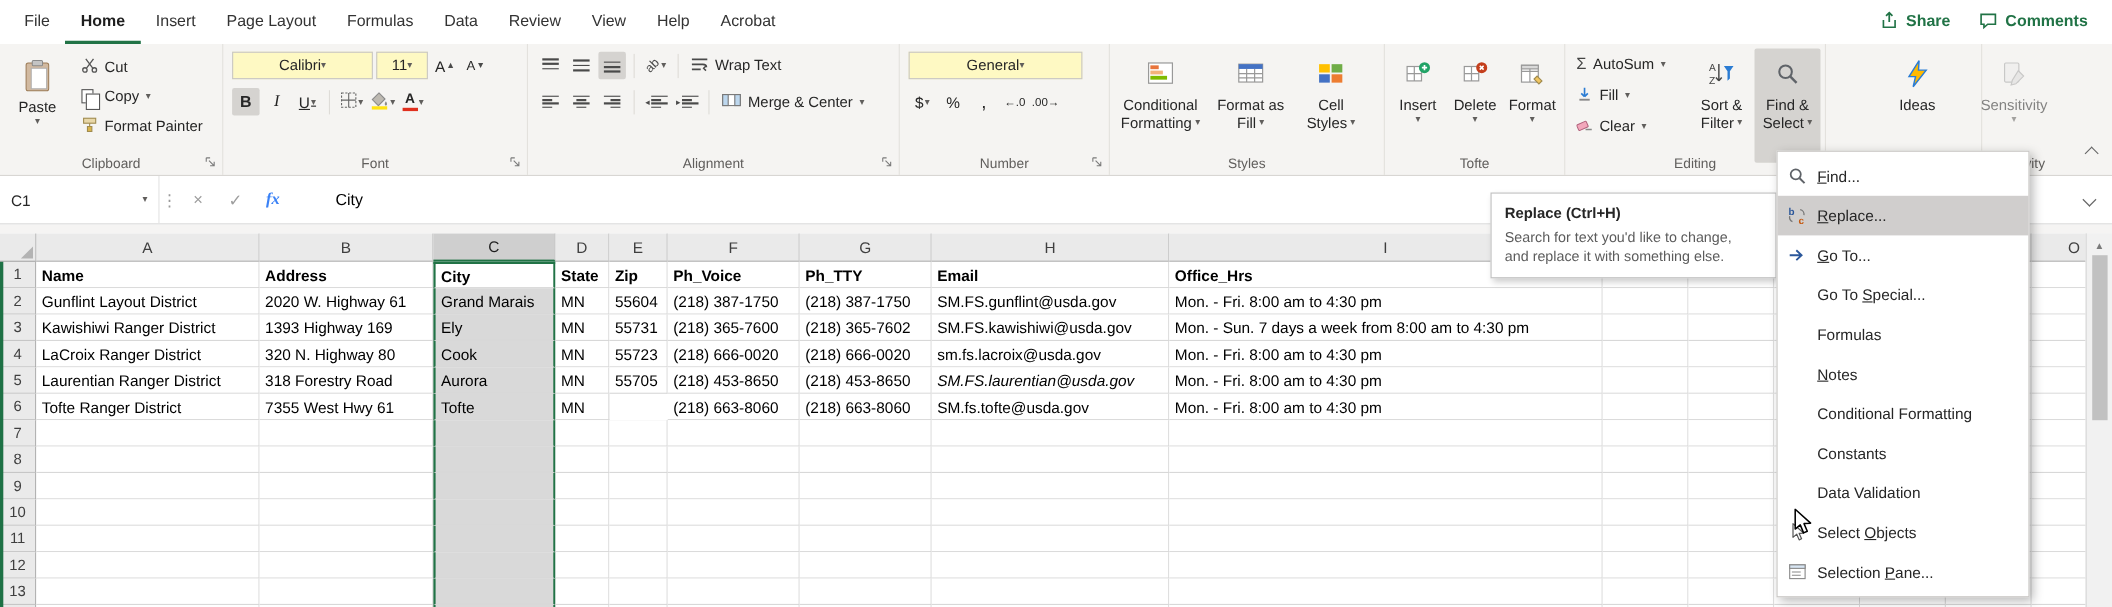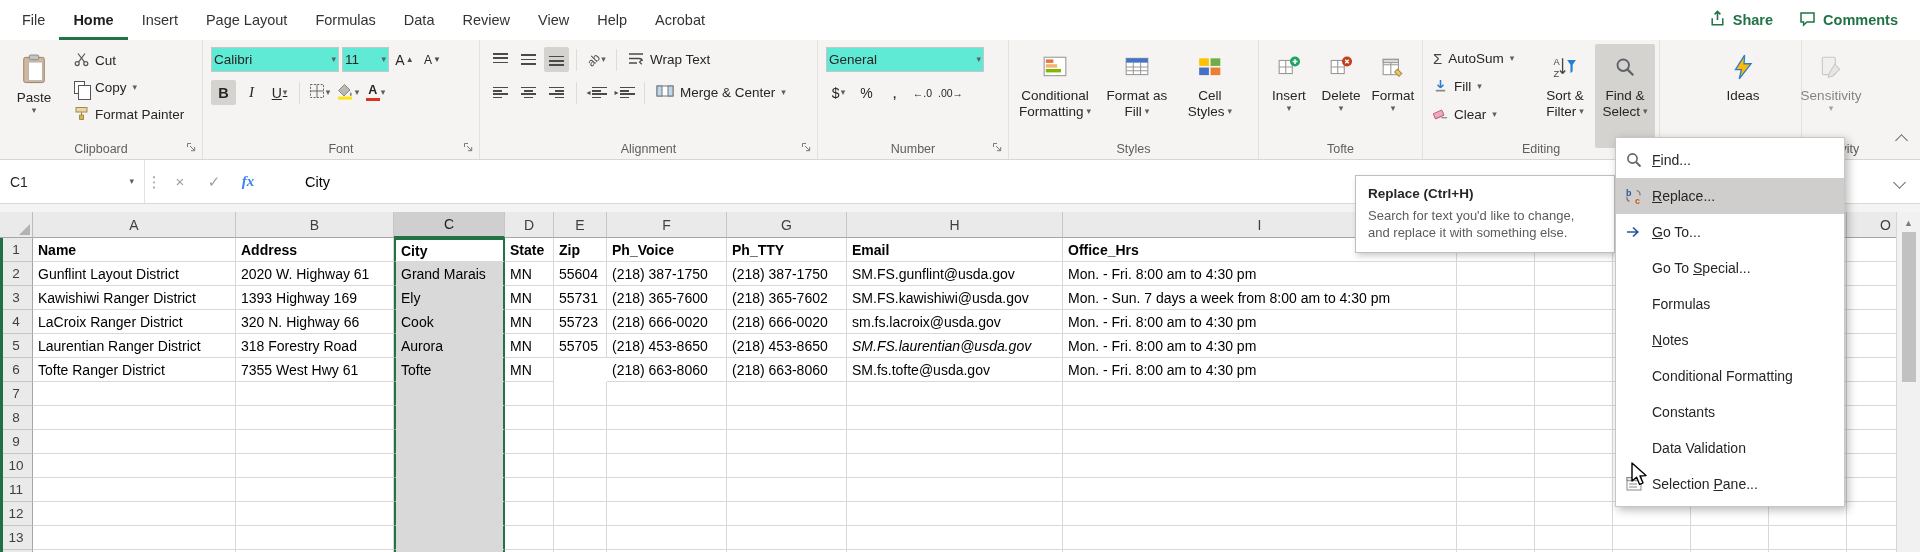--- a/index.html
+++ b/index.html
@@ -18,22 +18,22 @@
   .mb-btn{display:flex;align-items:center;gap:7px;color:#217346;font-size:14.5px;font-weight:600}
 
   
   .ribbon{position:absolute;left:0;top:40px;width:100%;height:120px;background:#f5f4f2;
           border-bottom:1px solid #d8d6d3;z-index:10}
   .rgroup{position:absolute;top:0;height:119px;border-right:1px solid #e3e1dd}
   .rg-label{position:absolute;bottom:3px;left:0;width:100%;text-align:center;font-size:12.5px;color:#605e5c}
   .launcher{position:absolute;right:4px;bottom:5px;width:13px;height:13px;display:flex;align-items:center;justify-content:center}
   .rg-rows{position:absolute;left:8px;top:7px;right:8px;display:flex;flex-direction:column;gap:8px}
   .rrow{display:flex;align-items:center;gap:3px}
-  .combo{background:#5eead4;border:1px solid #c8c6c4;display:flex;align-items:center;
-         justify-content:space-between;font-size:13.5px;height:25px;padding:0 2px;color:#262626}
+  .combo{background:#fef9c3;border:1px solid #c8c6c4;display:flex;align-items:center;
+         justify-content:center;font-size:13.5px;height:25px;padding:0 2px;color:#262626}
   .dd{font-size:9px;color:#605e5c;line-height:1}
   .tbtn{display:flex;align-items:center;justify-content:center;min-width:25px;height:25px;
         font-size:14px;color:#262626;gap:1px}
   .tbtn.active{background:#d5d3d0;border-radius:2px}
   .sbtn{display:flex;align-items:center;gap:6px;font-size:13.5px;height:25px;padding:0 4px;color:#262626;white-space:nowrap}
   .bbtn{display:flex;flex-direction:column;align-items:center;justify-content:flex-start;
         font-size:13.5px;line-height:1.18;text-align:center;color:#262626;padding:6px 4px 0 4px;height:104px;white-space:nowrap}
   .bbtn .bic{height:34px;display:flex;align-items:center;justify-content:center;margin-bottom:4px}
   .bbtn.pressed{background:#d5d3d0;border-radius:2px}
   .bbtn.disabled{opacity:.55}
@@ -663,21 +663,21 @@
         <div class="cell" style="width: 78px;"></div>
         <div class="cell" style="width: 78px;"></div>
         <div class="cell" style="width: 78px;"></div>
         <div class="cell" style="width: 78px;"></div>
         <div class="cell" style="width: 78px;"></div>
         <div class="cell" style="width: 78px;"></div>
       </div>
       <div class="g-row">
         <div class="row-h">4</div>
         <div class="cell" style="width: 203px;">LaCroix Ranger District</div>
-        <div class="cell" style="width: 158px;">320 N. Highway 66</div>
+        <div class="cell" style="width: 158px;">320 N. Highway 80</div>
         <div class="cell sel-cell" style="width: 111px;">Cook</div>
         <div class="cell" style="width: 49px;">MN</div>
         <div class="cell" style="width: 53px;">55723</div>
         <div class="cell" style="width: 120px;">(218) 666-0020</div>
         <div class="cell" style="width: 120px;">(218) 666-0020</div>
         <div class="cell" style="width: 216px;">sm.fs.lacroix@usda.gov</div>
         <div class="cell" style="width: 394px;">Mon. - Fri.  8:00 am to 4:30 pm</div>
         <div class="cell" style="width: 78px;"></div>
         <div class="cell" style="width: 78px;"></div>
         <div class="cell" style="width: 78px;"></div>
@@ -928,20 +928,28 @@
     <div class="menu-item">
       <span class="mi-icon"></span>
       <span class="mi-label">Constants</span>
     </div>
     <div class="menu-item">
       <span class="mi-icon"></span>
       <span class="mi-label">Data Validation</span>
     </div>
     <div class="menu-item">
       <span class="mi-icon">
+        <svg width="16" height="18" viewBox="0 0 16 18">
+          <path d="M4 1 L4 13.5 L7.4 10.6 L9.6 15.8 L11.8 14.8 L9.6 9.9 L13.6 9.6 Z" fill="#fff" stroke="#555" stroke-width="1.1" stroke-linejoin="round"></path>
+        </svg>
+      </span>
+      <span class="mi-label">Select <u>O</u>bjects</span>
+    </div>
+    <div class="menu-item">
+      <span class="mi-icon">
         <svg width="18" height="18" viewBox="0 0 18 18">
           <rect x="2" y="2.5" width="14" height="12.5" fill="#fff" stroke="#888"></rect>
           <rect x="2" y="2.5" width="14" height="3.2" fill="#d8e6f4" stroke="#888"></rect>
           <line x1="4" y1="9" x2="12" y2="9" stroke="#888"></line>
           <line x1="4" y1="12" x2="12" y2="12" stroke="#888"></line>
         </svg>
       </span>
       <span class="mi-label">Selection <u>P</u>ane...</span>
     </div>
   </div>

